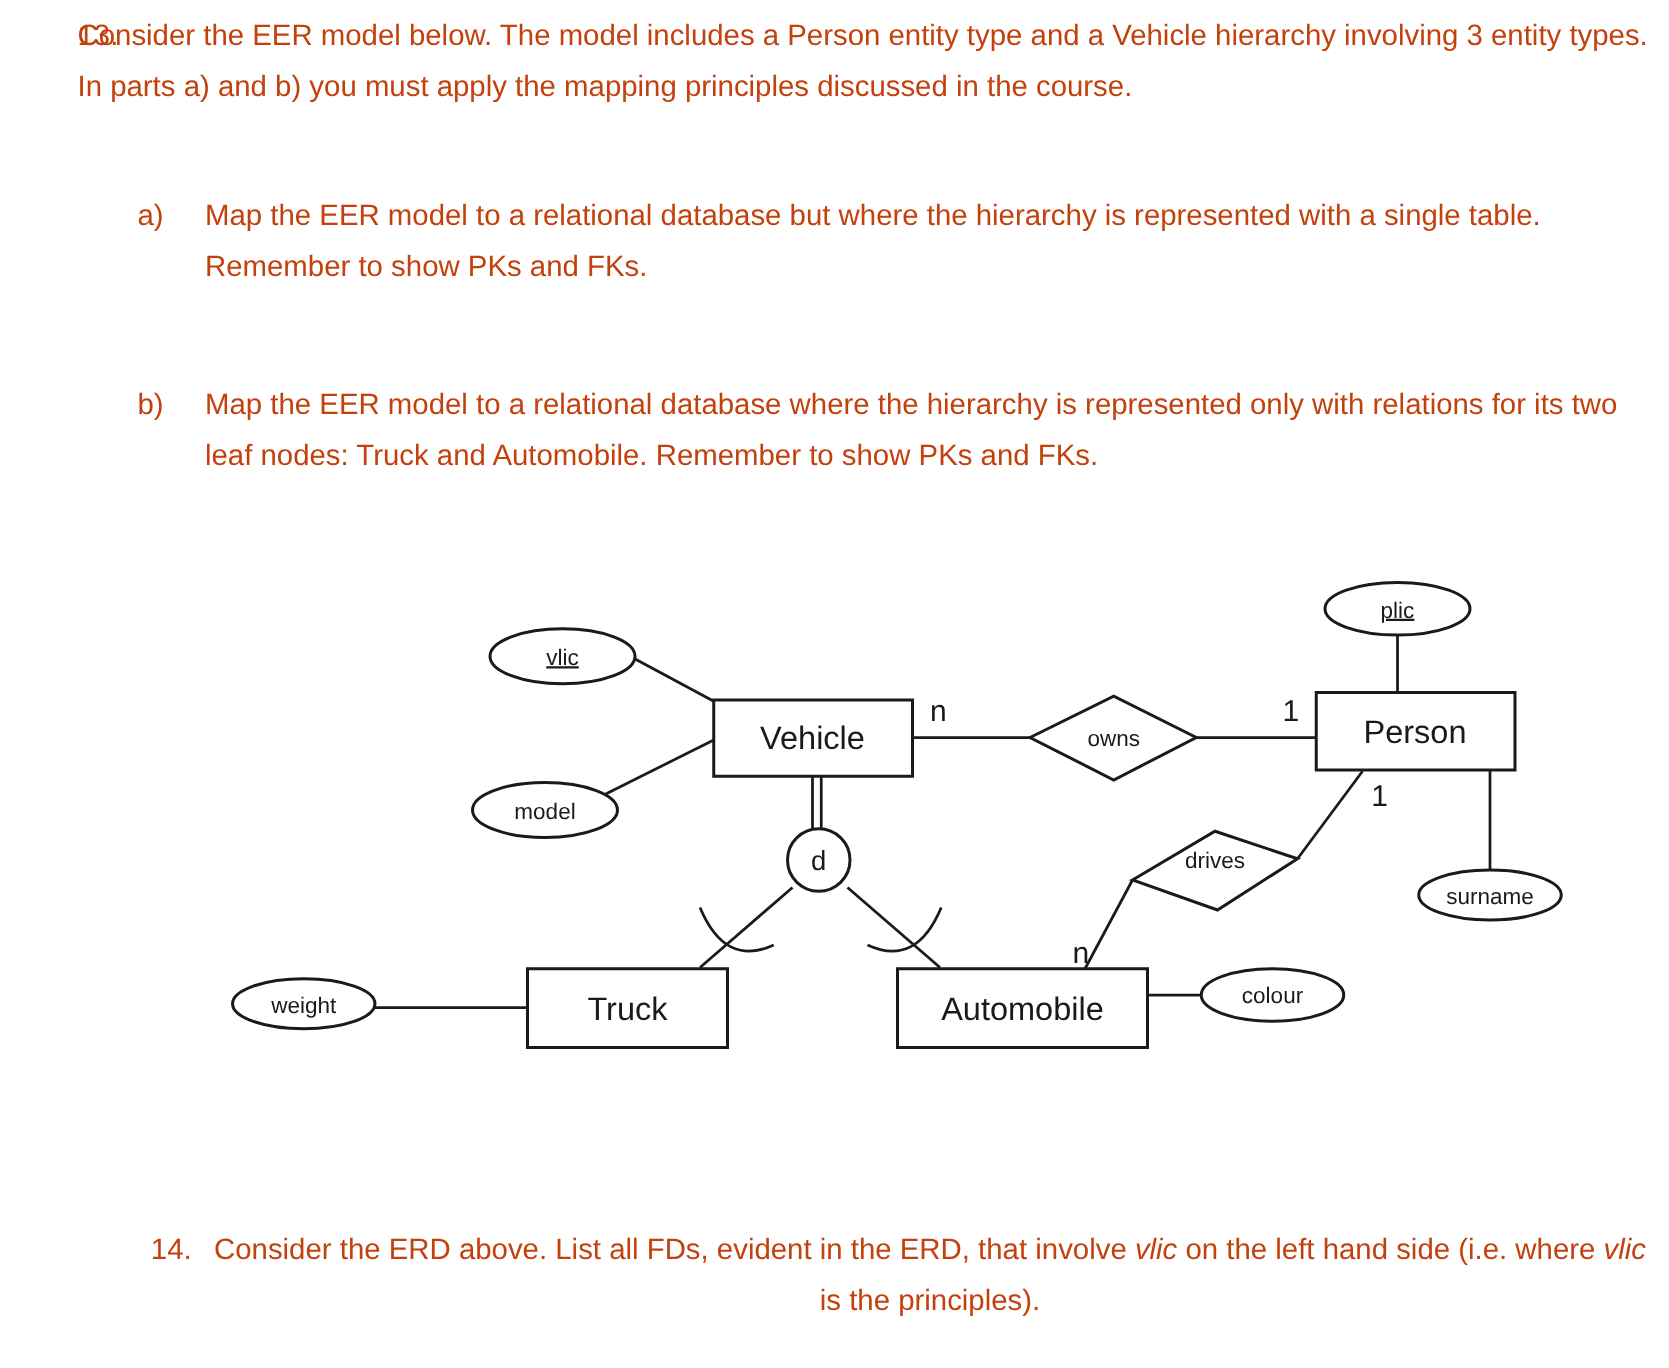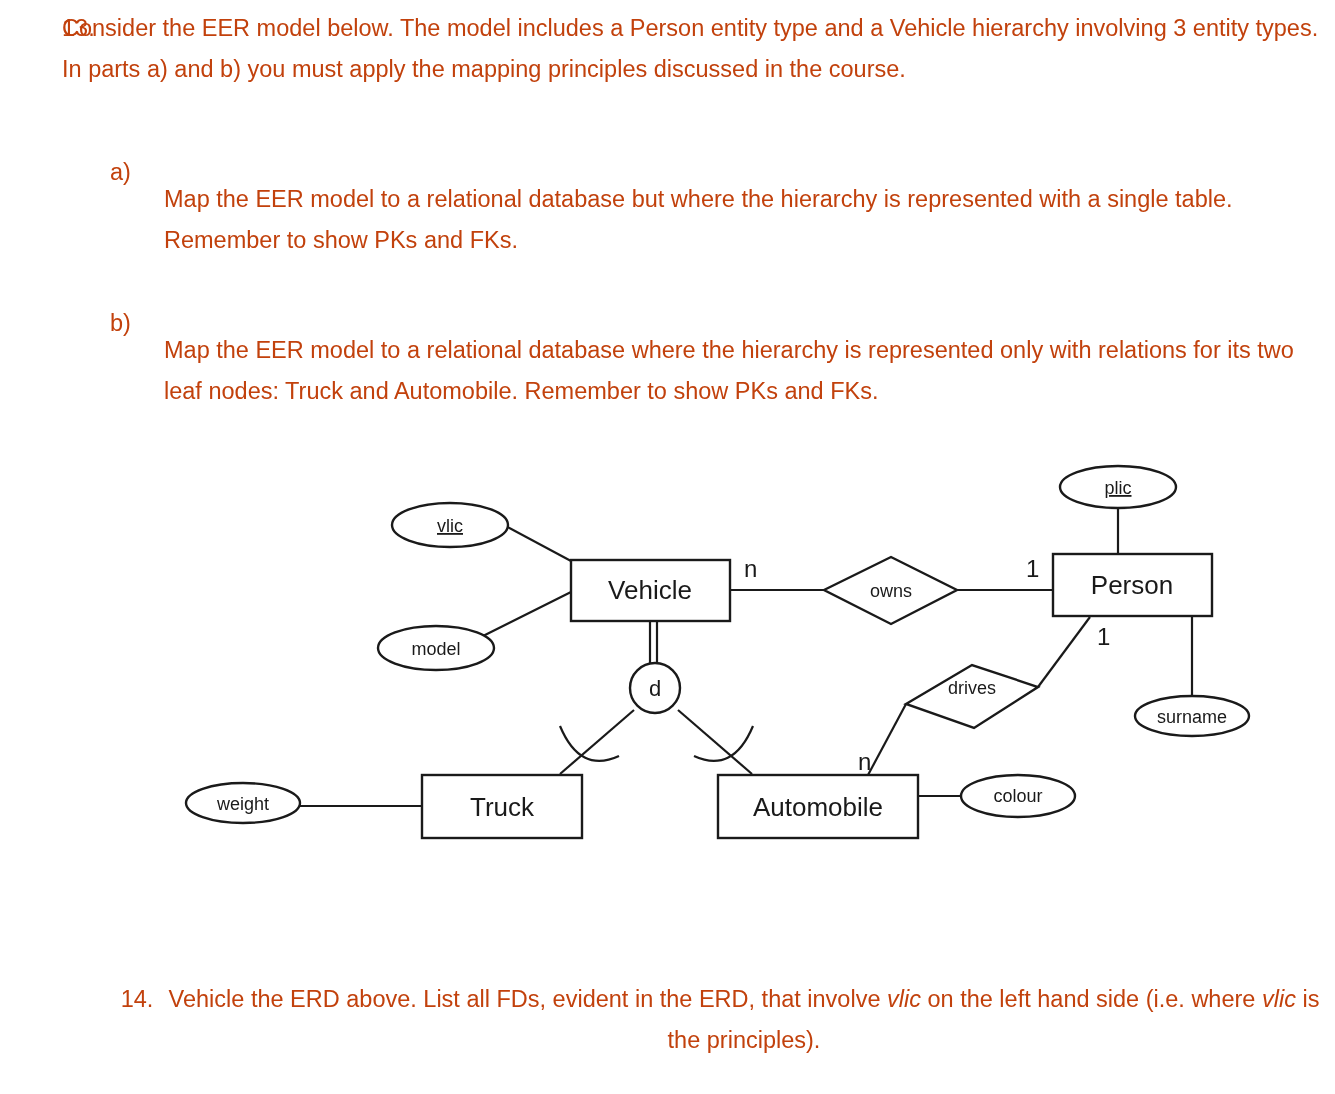--- a/index.html
+++ b/index.html
@@ -45,21 +45,20 @@
   }
   .sub-item .sub-label {
     position: absolute;
     left: 0;
     top: 0;
     width: 42px;
   }
   .sub-item .sub-body {
     margin-left: 54px;
     display: block;
-    margin-top: 27px;
   }
   #qa { left: 110px; top: 152px; }
   #qb { left: 110px; top: 303px; }
 
   #q14 {
     left: 113px;
     top: 979px;
     width: 1210px;
     text-align: center;
   }
@@ -247,14 +246,14 @@
   <text class="er-card-label" x="744" y="137">n</text>
   <text class="er-card-label" x="1026" y="137">1</text>
   <text class="er-card-label" x="1097" y="205">1</text>
   <text class="er-card-label" x="858" y="330">n</text>
 
 </svg>
 </div>
 
 <div class="q-block" id="q14">
   <span class="q-num">14.</span>
-  <span class="q-body"><span>Vehicle the ERD above. List all FDs, evident in the ERD, that involve </span><span class="ital">vlic</span><span> on the left hand side (i.e. where </span><span class="ital">vlic</span><span> is the principles).</span></span>
+  <span class="q-body"><span>Consider the ERD above. List all FDs, evident in the ERD, that involve </span><span class="ital">vlic</span><span> on the left hand side (i.e. where </span><span class="ital">vlic</span><span> is the principles).</span></span>
 </div>
 
 </body></html>

